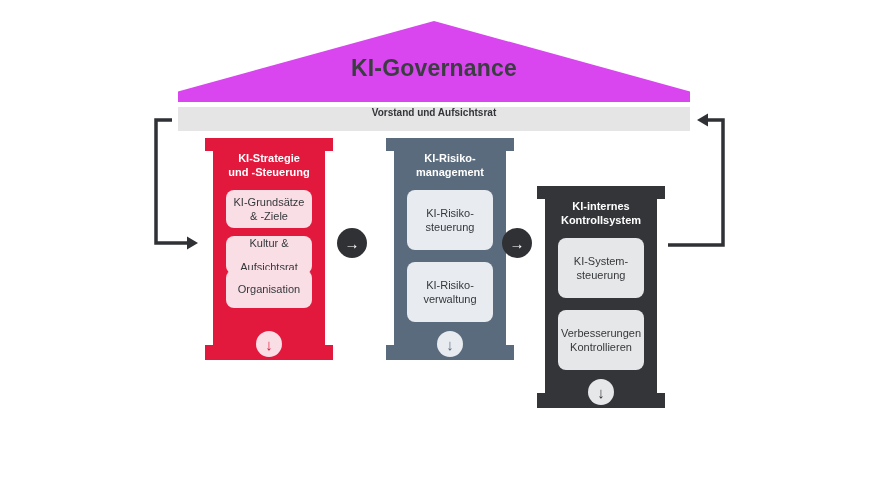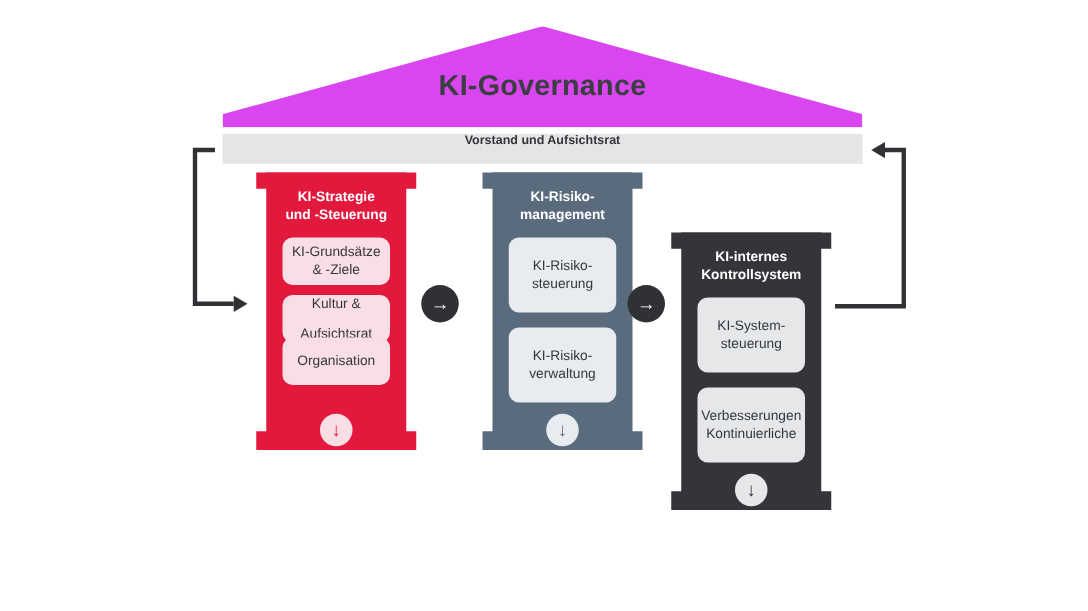--- a/index.html
+++ b/index.html
@@ -124,21 +124,21 @@
     <div class="pillar-title">
       <span>KI-internes</span>
       <span>Kontrollsystem</span>
     </div>
     <div class="pbox box-lg lg0">
       <span>KI-System-</span>
       <span>steuerung</span>
     </div>
     <div class="pbox box-lg lg1">
       <span>Verbesserungen</span>
-      <span>Kontinuierliche</span>
+      <span>Kontrollieren</span>
     </div>
     <div class="down-circle">↓</div>
   </div>
 
 
   <svg id="arrows" viewBox="0 0 870 489" xmlns="http://www.w3.org/2000/svg">
     <g>
       <path d="M172 120 H156 V243 H187" fill="none" stroke="#2f3134" stroke-width="3.5"></path>
       <polygon points="187,236.5 187,249.5 198,243" fill="#2f3134"></polygon>
     </g>

